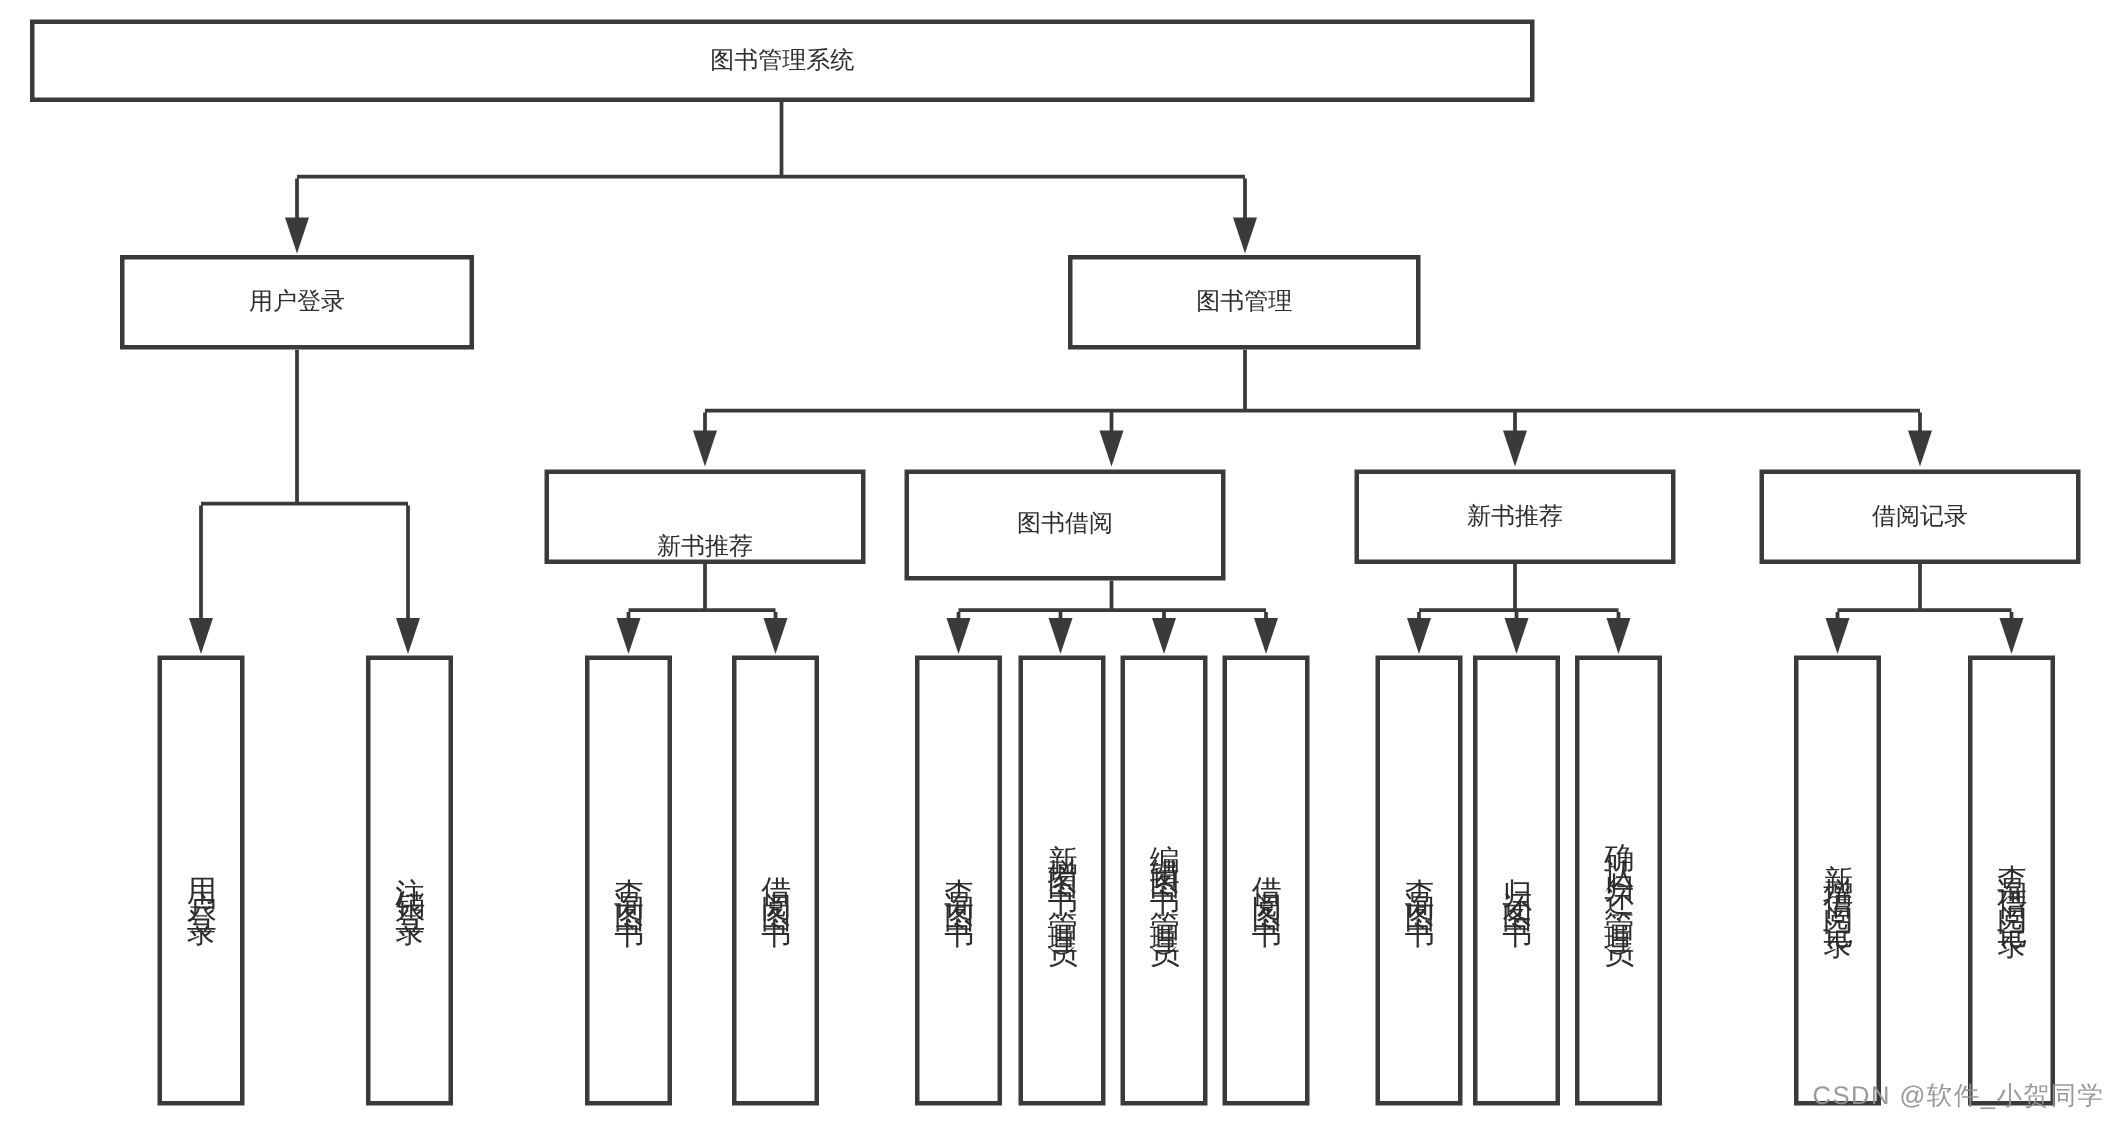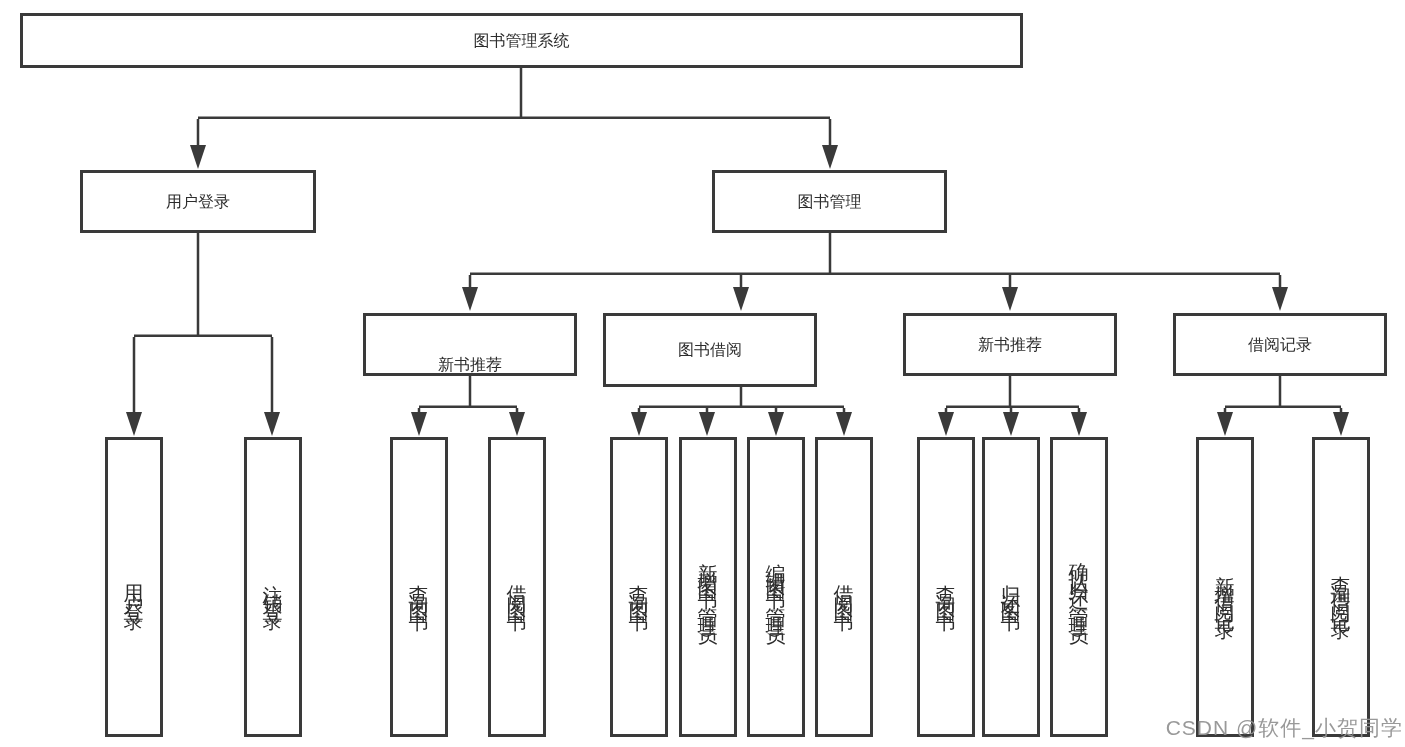--- a/index.html
+++ b/index.html
@@ -37,21 +37,21 @@
     text-orientation: mixed;
     letter-spacing: 9px;
     line-height: 1;
     white-space: nowrap;
   }
   .watermark {
     position: absolute;
     right: 2px;
     bottom: 5px;
     z-index: 5;
-    font-size: 21px;
+    font-size: 17px;
     color: rgba(148,148,148,0.95);
     letter-spacing: 1px;
     white-space: nowrap;
   }
 </style>
 </head>
 <body>
 
 <div class="stage">
 

